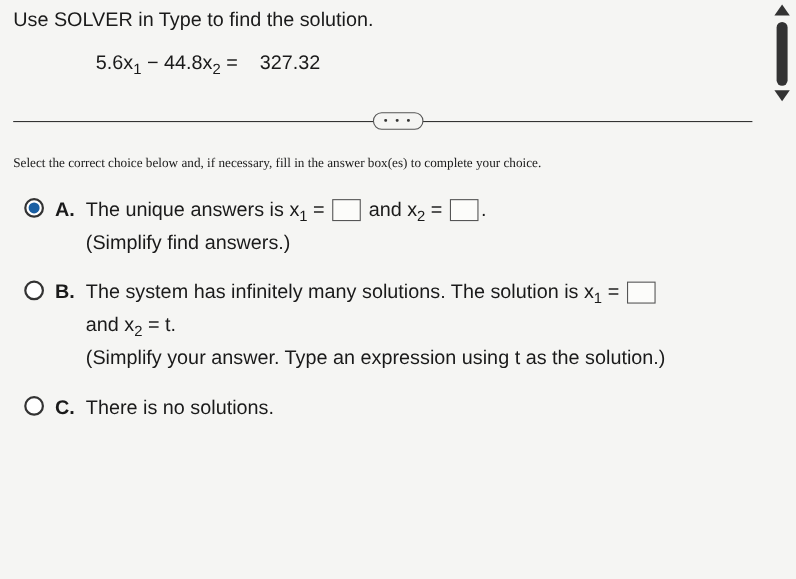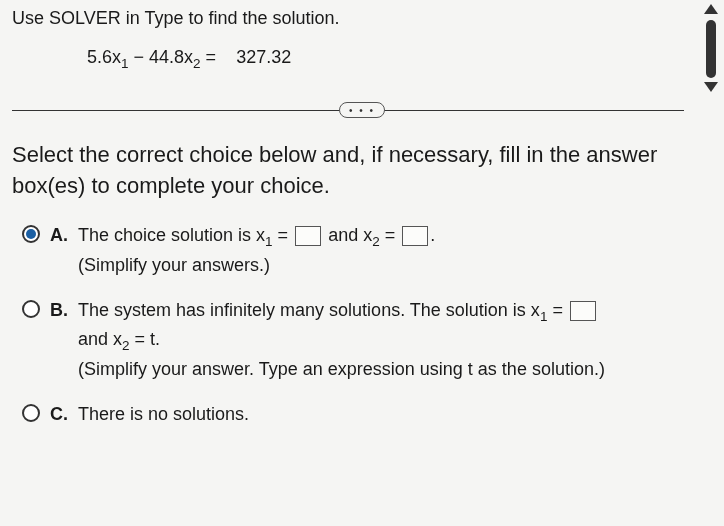--- a/index.html
+++ b/index.html
@@ -48,24 +48,25 @@
       height: 16px;
       display: flex;
       align-items: center;
       justify-content: center;
       font-size: 10px;
       letter-spacing: 2px;
       color: #333;
       cursor: pointer;
     }
     .prompt {
-      font-size: 22px;
+      font-size: 12px;
       line-height: 1.4;
       margin-bottom: 20px;
       padding-right: 20px;
+      font-family: Liberation Serif, serif;
     }
     .choices {
       padding-left: 10px;
     }
     .choice {
       display: flex;
       align-items: flex-start;
       margin-bottom: 18px;
       font-size: 18px;
       line-height: 1.5;
@@ -156,23 +157,23 @@
 </div>
 
 <div class="prompt">Select the correct choice below and, if necessary, fill in the answer box(es) to complete your choice.</div>
 
 <div class="choices">
 
   <div class="choice">
     <div class="radio selected"></div>
     <div class="choice-letter">A.</div>
     <div class="choice-body">
-      <span>The choice solution is x</span><sub>1</sub><span> = </span><span class="answer-box"></span><span> and x</span><sub>2</sub><span> = </span><span class="answer-box"></span><span>.</span>
+      <span>The unique answers is x</span><sub>1</sub><span> = </span><span class="answer-box"></span><span> and x</span><sub>2</sub><span> = </span><span class="answer-box"></span><span>.</span>
       <br>
-      <span>(Simplify your answers.)</span>
+      <span>(Simplify find answers.)</span>
     </div>
   </div>
 
   <div class="choice">
     <div class="radio"></div>
     <div class="choice-letter">B.</div>
     <div class="choice-body">
       <span>The system has infinitely many solutions. The solution is x</span><sub>1</sub><span> = </span><span class="answer-box"></span>
       <br>
       <span>and x</span><sub>2</sub><span> = t.</span>

